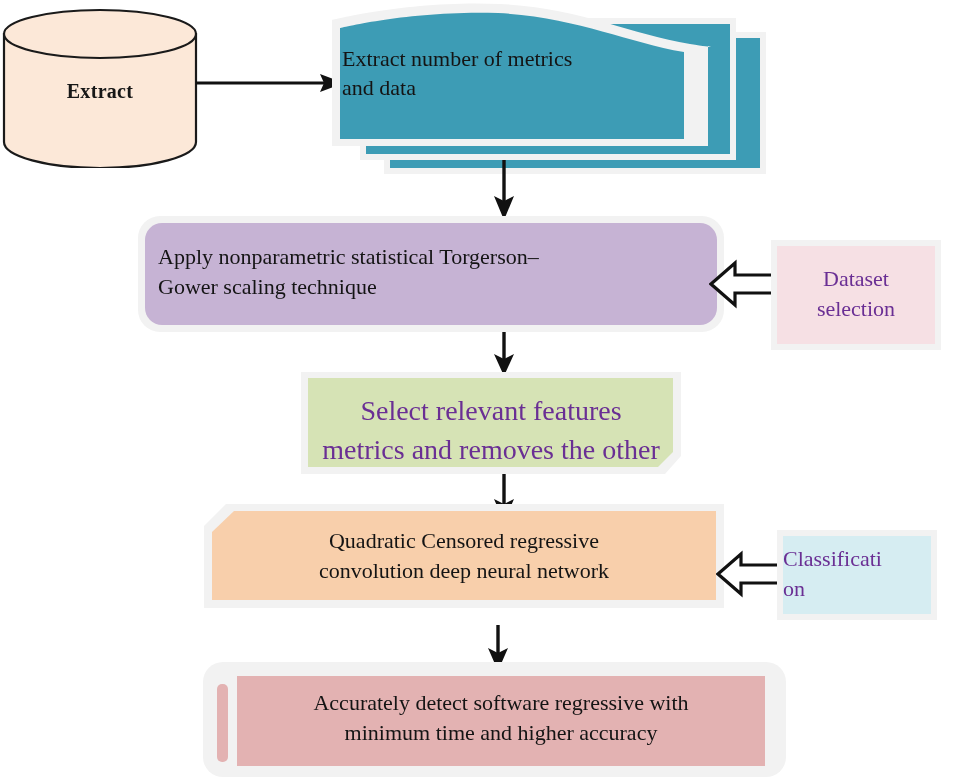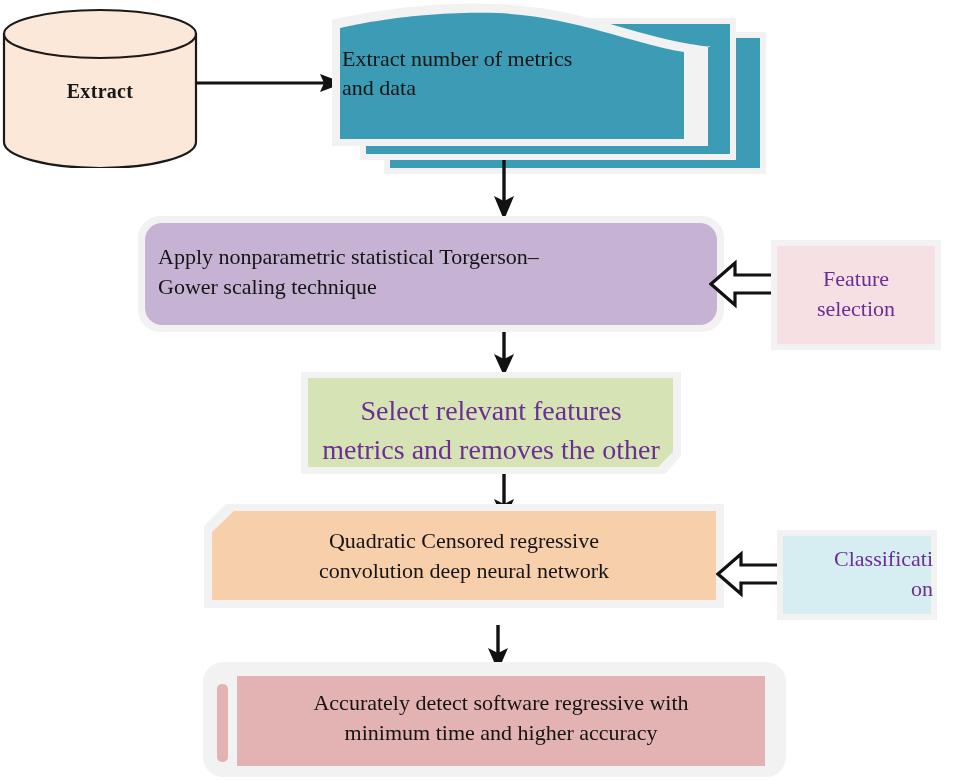--- a/index.html
+++ b/index.html
@@ -173,21 +173,21 @@
   #classification-box .inner {
     position: absolute;
     left: 6px; top: 6px;
     width: 148px; height: 78px;
     background: #d6edf2;
   }
   #classification-label {
     position: absolute;
     left: 6px; top: 14px;
     width: 150px;
-    text-align: right;
+    text-align: left;
     font-size: 22px;
     line-height: 1.35;
     color: #6a2f94;
   }
 
   
   #result-box {
     left: 203px;
     top: 662px;
     width: 583px;
@@ -283,21 +283,21 @@
   <div class="connector" style="left:709px; top:258px;">
     <svg width="70" height="52" viewBox="0 0 70 52">
       <path d="M2,26 L26,5 L26,17 L68,17 L68,35 L26,35 L26,47 Z" fill="#ffffff" stroke="#111111" stroke-width="3.2" stroke-linejoin="miter"></path>
     </svg>
   </div>
 
   <div class="node" id="feature-selection-box">
     <div class="outer"></div>
     <div class="inner"></div>
     <div id="feature-selection-label">
-      <span style="white-space:pre-line;">Feature
+      <span style="white-space:pre-line;">Dataset
 selection</span>
     </div>
   </div>
 
   <div class="connector" style="left:489px; top:332px;">
     <svg width="30" height="44" viewBox="0 0 30 44">
       <line x1="15" y1="0" x2="15" y2="27" stroke="#111111" stroke-width="3.4"></line>
       <path d="M15,44 L5,22 L15,27 L25,22 Z" fill="#111111"></path>
     </svg>
   </div>

